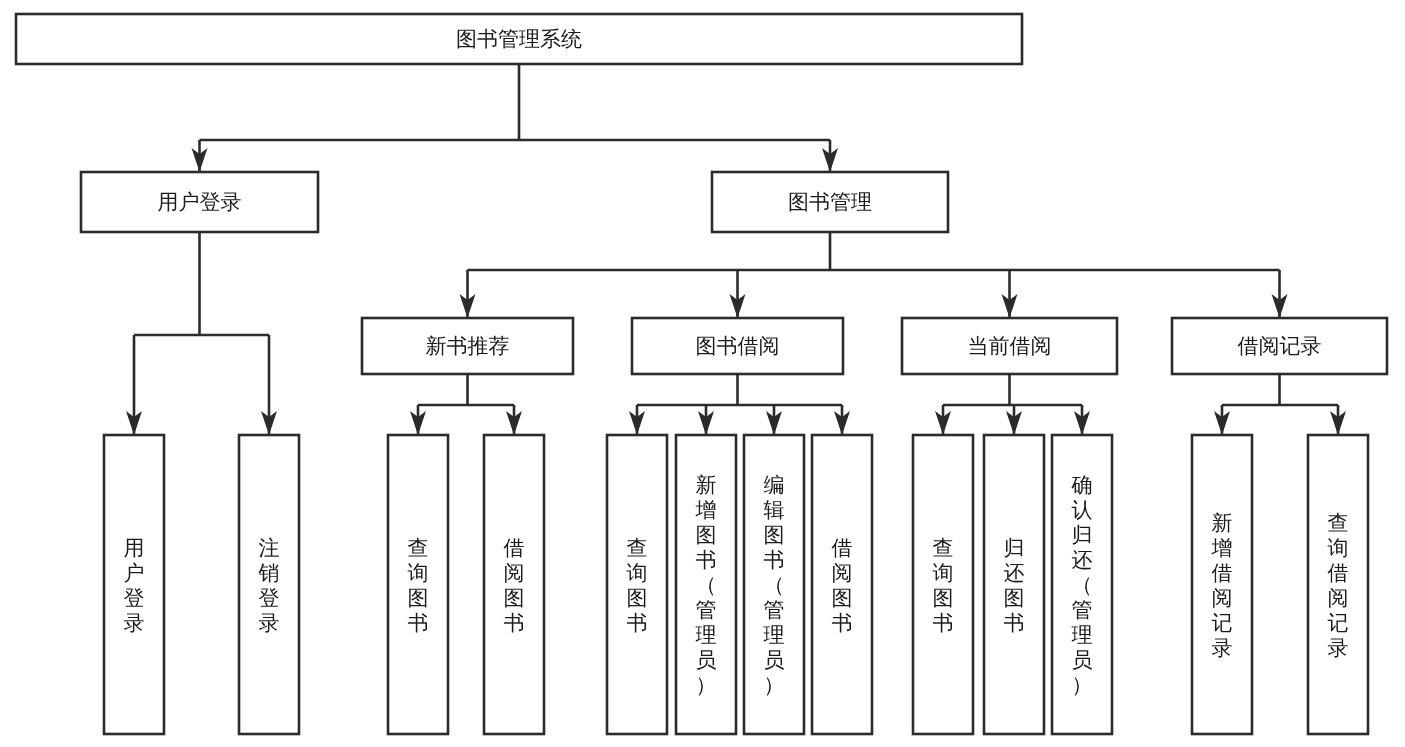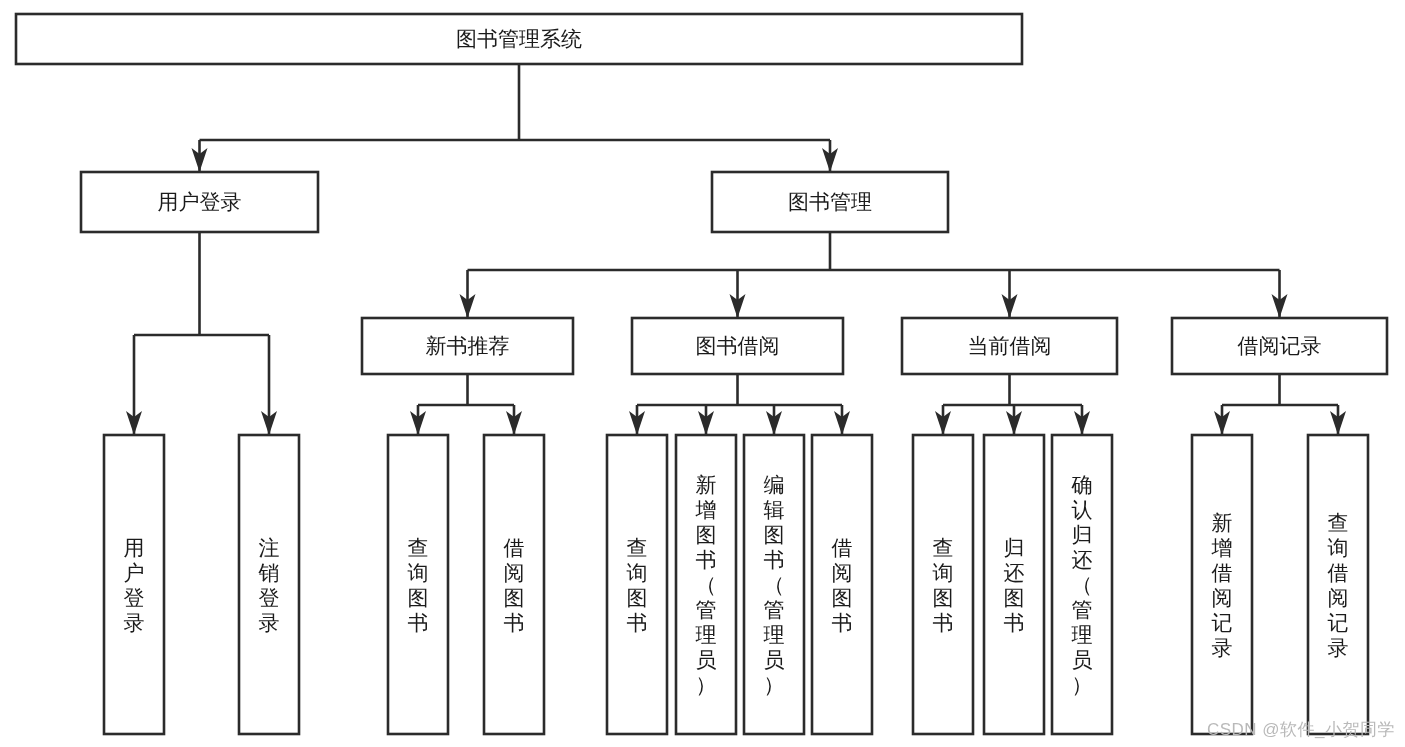--- a/index.html
+++ b/index.html
@@ -203,14 +203,13 @@
         <g>
           <rect x="1192" y="435" width="60" height="299" class="node-box"></rect>
           <text x="1222" y="529.5" class="node-label-v"><tspan x="1222" dy="0">新</tspan><tspan x="1222" dy="25">增</tspan><tspan x="1222" dy="25">借</tspan><tspan x="1222" dy="25">阅</tspan><tspan x="1222" dy="25">记</tspan><tspan x="1222" dy="25">录</tspan></text>
         </g>
         <g>
           <rect x="1308" y="435" width="60" height="299" class="node-box"></rect>
           <text x="1338" y="529.5" class="node-label-v"><tspan x="1338" dy="0">查</tspan><tspan x="1338" dy="25">询</tspan><tspan x="1338" dy="25">借</tspan><tspan x="1338" dy="25">阅</tspan><tspan x="1338" dy="25">记</tspan><tspan x="1338" dy="25">录</tspan></text>
         </g>
       </g>
   </svg>
-  <div class="watermark">CSDN @软件_小贺同学</div>
 </div>
 
 </body></html>

